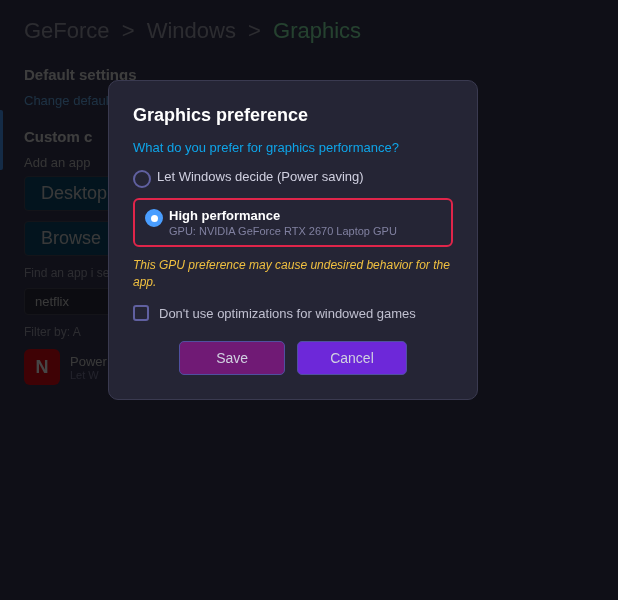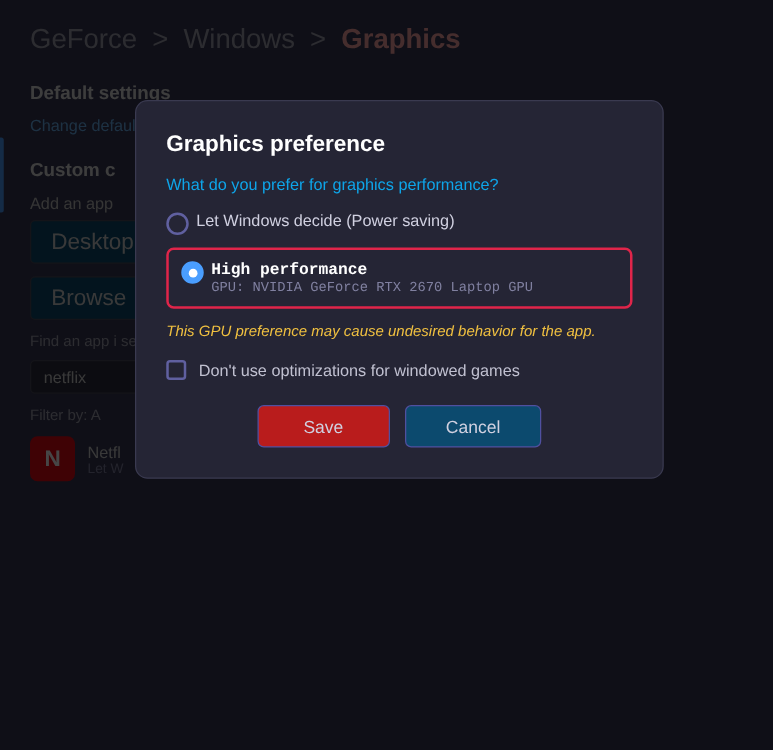--- a/index.html
+++ b/index.html
@@ -32,22 +32,22 @@
     .breadcrumb .crumb-inactive {
       color: #a0a0b0;
     }
 
     .breadcrumb .crumb-separator {
       color: #a0a0b0;
       margin: 0 6px;
     }
 
     .breadcrumb .crumb-active {
-      color: #fca5a5;
-      font-weight: 700;
+      color: #86efac;
+      font-weight: 400;
     }
 
     .section-title {
       font-size: 15px;
       font-weight: 600;
       color: #e0e0e0;
       margin-bottom: 10px;
     }
 
     .link-text {
@@ -146,21 +146,21 @@
       top: 0; left: 0; right: 0; bottom: 0;
       background: rgba(0,0,0,0.5);
       z-index: 10;
     }
 
     
     .dialog {
       position: absolute;
       top: 80px;
       left: 108px;
-      width: 423px;
+      width: 370px;
       background: #252535;
       border-radius: 10px;
       border: 1px solid #3a3a50;
       padding: 24px;
       z-index: 20;
     }
 
     .dialog-title {
       font-size: 18px;
       font-weight: 600;
@@ -257,31 +257,31 @@
       color: #c0c0d0;
     }
 
     .dialog-footer {
       display: flex;
       gap: 12px;
       justify-content: center;
     }
 
     .btn-save {
-      background: #b91c1c;
+      background: #701a75;
       border: 1px solid #5050a0;
       color: #d0d0e0;
       padding: 8px 36px;
       border-radius: 5px;
       font-size: 14px;
       cursor: pointer;
     }
 
     .btn-cancel {
-      background: #0c4a6e;
+      background: #6d28d9;
       border: 1px solid #5050a0;
       color: #d0d0e0;
       padding: 8px 32px;
       border-radius: 5px;
       font-size: 14px;
       cursor: pointer;
     }
 
     .left-accent {
       position: absolute;
@@ -319,42 +319,42 @@
     <span class="bg-button">Browse</span>
   </div>
   <div class="bg-find-text">Find an app i settings for it take effect.</div>
   <input class="bg-input" readonly="" value="netflix" style="">
   <div class="filter-row">Filter by: A</div>
   <div class="app-row">
     <div class="netflix-icon">
       <span>N</span>
     </div>
     <div class="app-info">
-      <div class="app-name">Netfl</div>
+      <div class="app-name">Power</div>
       <div class="app-sub">Let W</div>
     </div>
   </div>
 </div>
 
 <div class="overlay"></div>
 
 <div class="dialog">
   <div class="dialog-title">Graphics preference</div>
   <div class="dialog-question">What do you prefer for graphics performance?</div>
 
   <div class="radio-option">
     <div class="radio-circle"></div>
     <div>
       <div class="radio-label">Let Windows decide (Power saving)</div>
     </div>
   </div>
 
 
   <div class="highlight-box">
-    <div class="radio-option" style="margin-bottom:0;font-family:Liberation Mono, monospace;">
+    <div class="radio-option" style="margin-bottom:0;">
       <div class="radio-circle selected"></div>
       <div>
         <div class="radio-label" style="color:#ffffff; font-weight:600;">High performance</div>
         <div class="radio-sublabel">GPU: NVIDIA GeForce RTX 2670 Laptop GPU</div>
       </div>
     </div>
   </div>
 
   <div class="warning-text">This GPU preference may cause undesired behavior for the app.</div>
 

